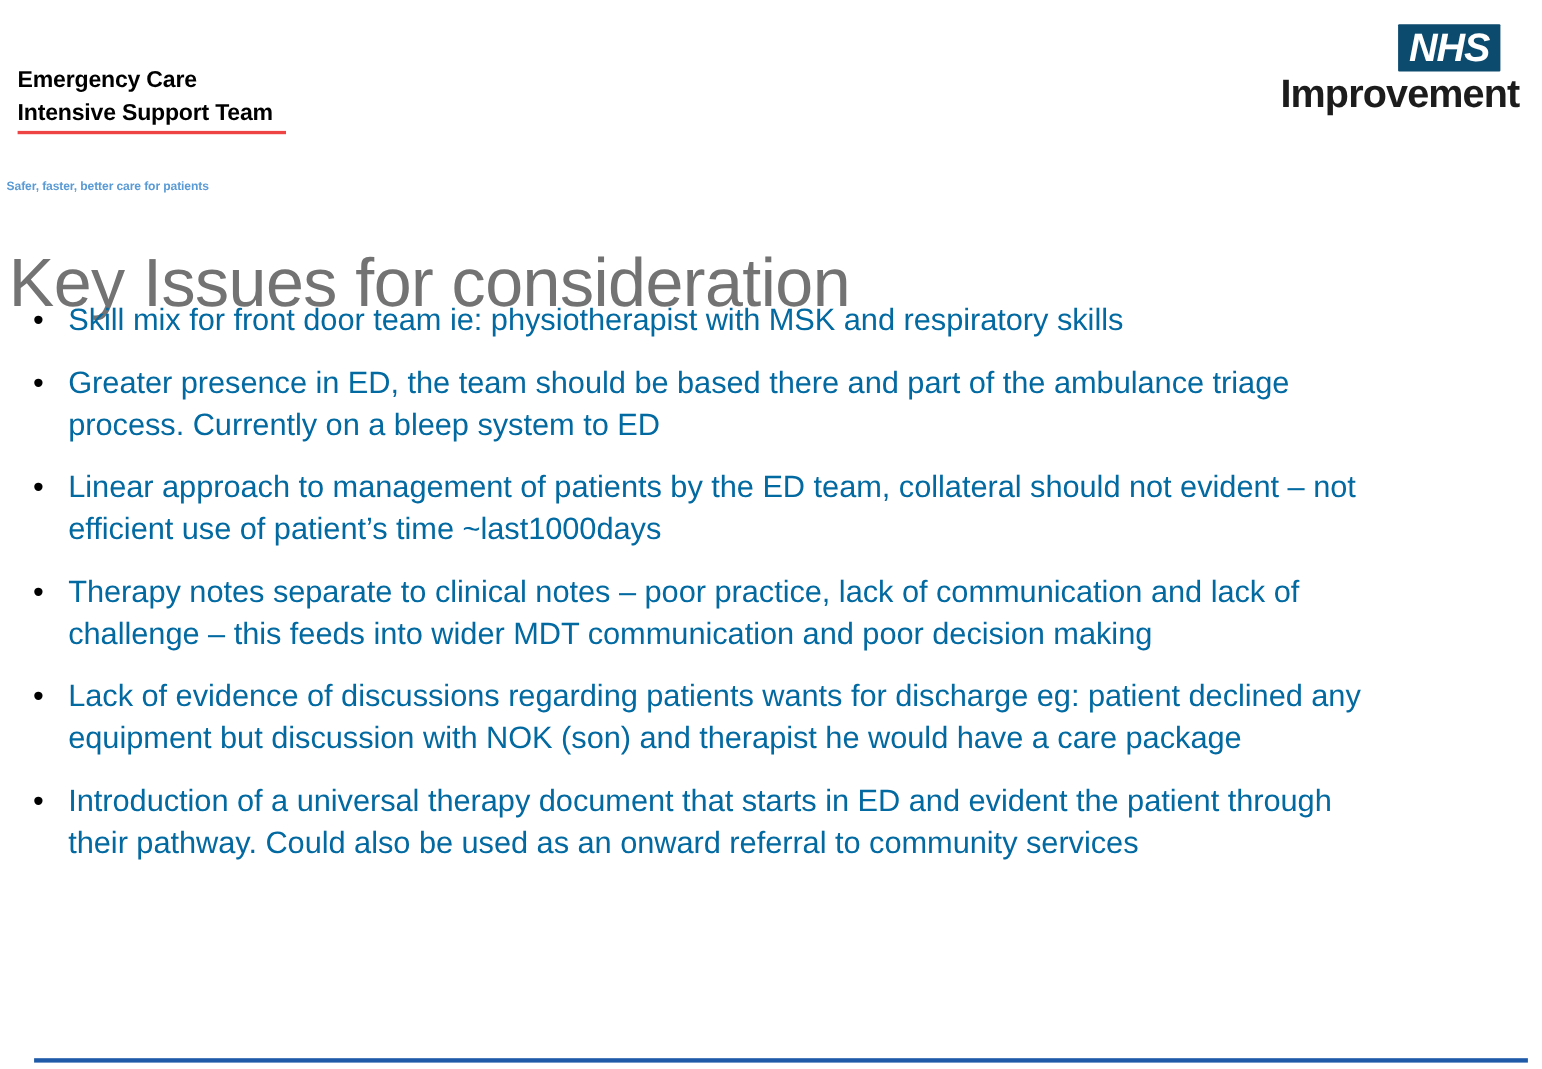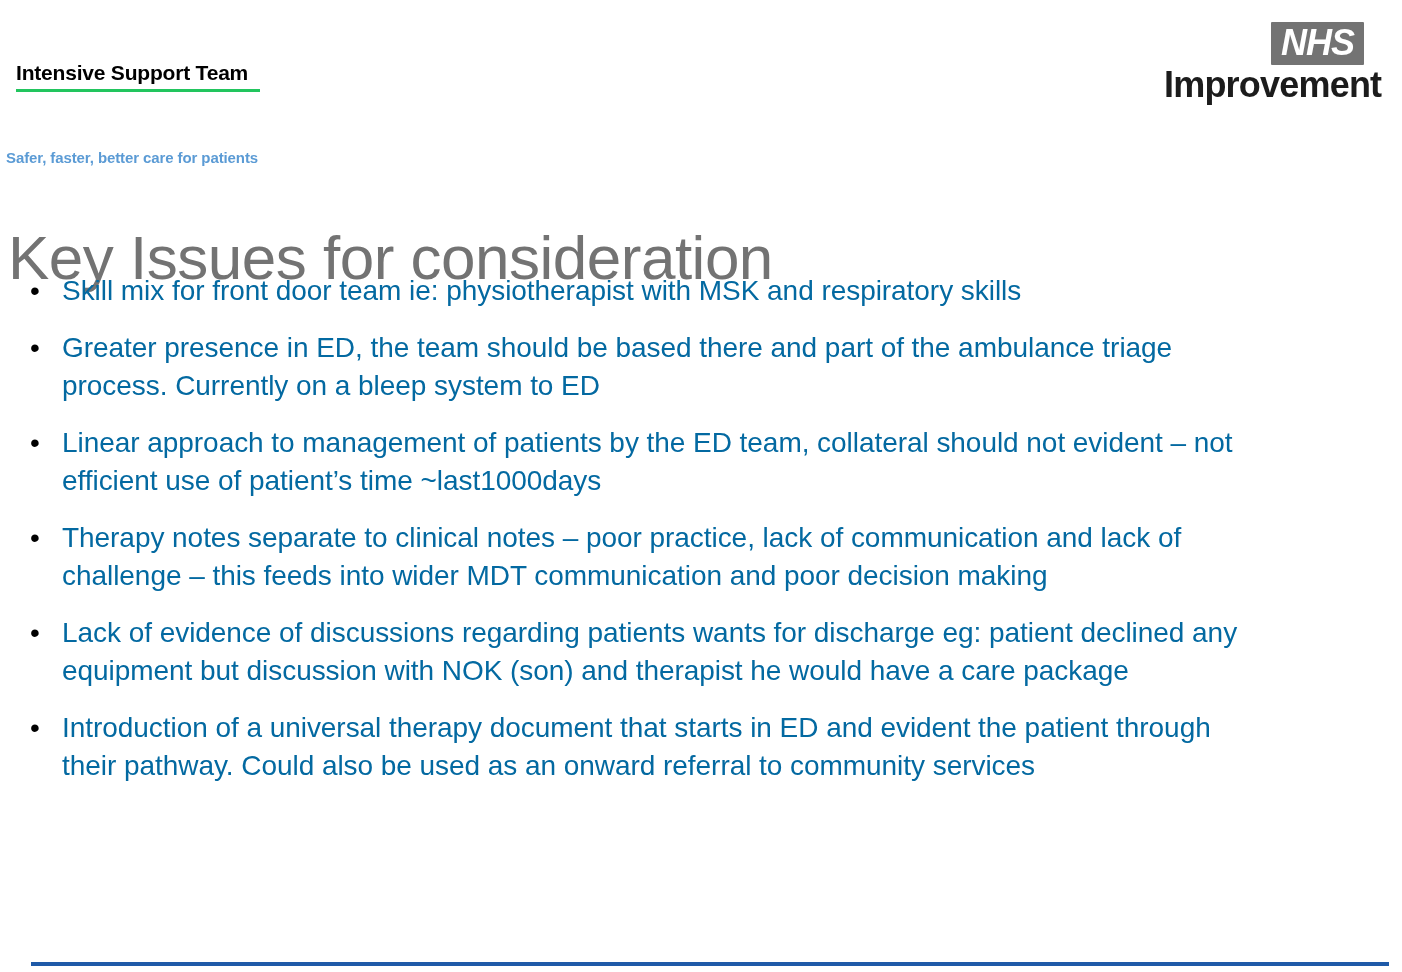--- a/index.html
+++ b/index.html
@@ -33,46 +33,46 @@
   .brand-line {
     font-size: 21px;
     font-weight: bold;
     line-height: 30px;
     color: #000000;
     letter-spacing: -0.2px;
     white-space: pre;
   }
   .brand-line-2 {
     display: inline-block;
-    border-bottom: 3px solid #22c55e;
+    border-bottom: 3px solid #ef4444;
     padding-bottom: 1px;
     padding-right: 6px;
   }
   .tagline {
     position: absolute;
     left: 6px;
-    top: 149px;
-    font-size: 15px;
+    top: 164px;
+    font-size: 11px;
     font-weight: bold;
     color: #5B9BD5;
     letter-spacing: -0.1px;
     white-space: pre;
   }
 
   
   .nhs-logo {
     position: absolute;
     right: 38px;
     top: 22px;
     width: 200px;
     text-align: right;
   }
   .nhs-box {
     display: inline-block;
-    background: #737373;
+    background: #0c4a6e;
     padding: 2px 10px 3px 10px;
     border-radius: 1px;
   }
   .nhs-box-text {
     display: block;
     font-family: "Liberation Sans", sans-serif;
     font-size: 36px;
     font-weight: bold;
     font-style: italic;
     color: #ffffff;
@@ -144,20 +144,21 @@
     height: 4px;
     background: #1F5AA8;
   }
 </style>
 </head>
 <body>
 
 <div class="slide">
 
   <div class="brand">
+    <div class="brand-line">Emergency Care</div>
     <div class="brand-line"><span class="brand-line-2">Intensive Support Team </span></div>
   </div>
 
   <div class="tagline">Safer, faster, better care for patients</div>
 
   <div class="nhs-logo">
     <span class="nhs-box">
       <span class="nhs-box-text">NHS</span>
     </span>
     <span class="nhs-sub">Improvement</span>

